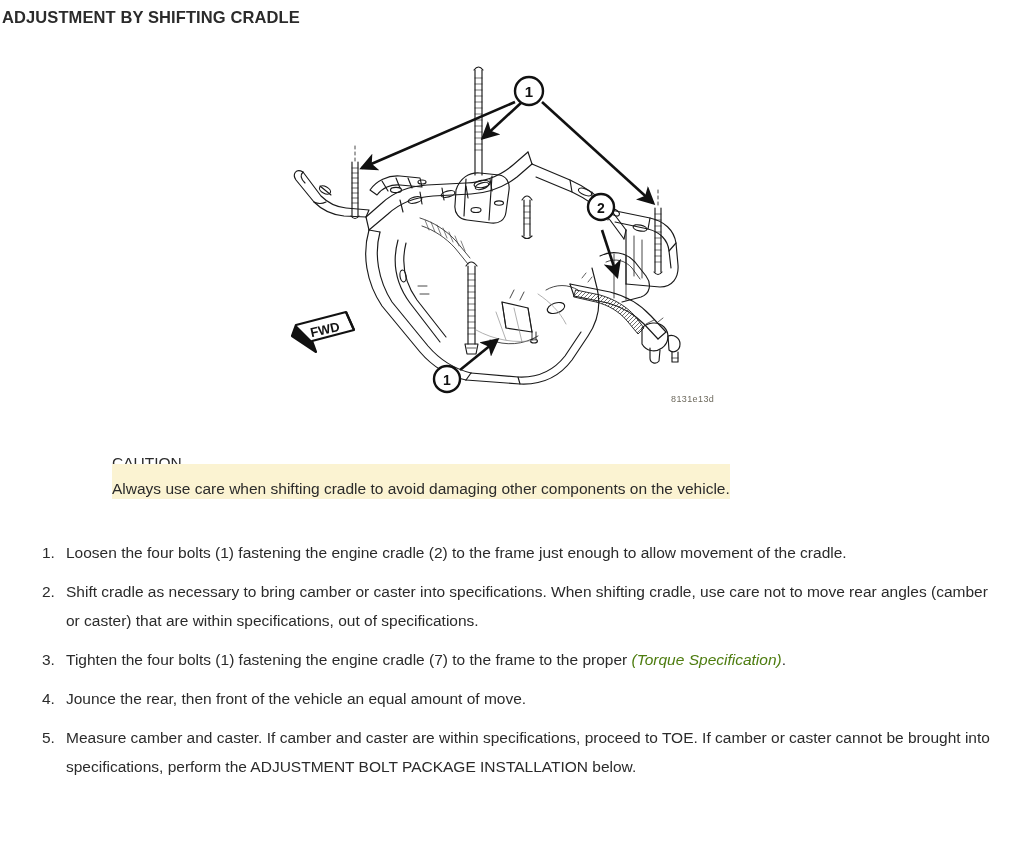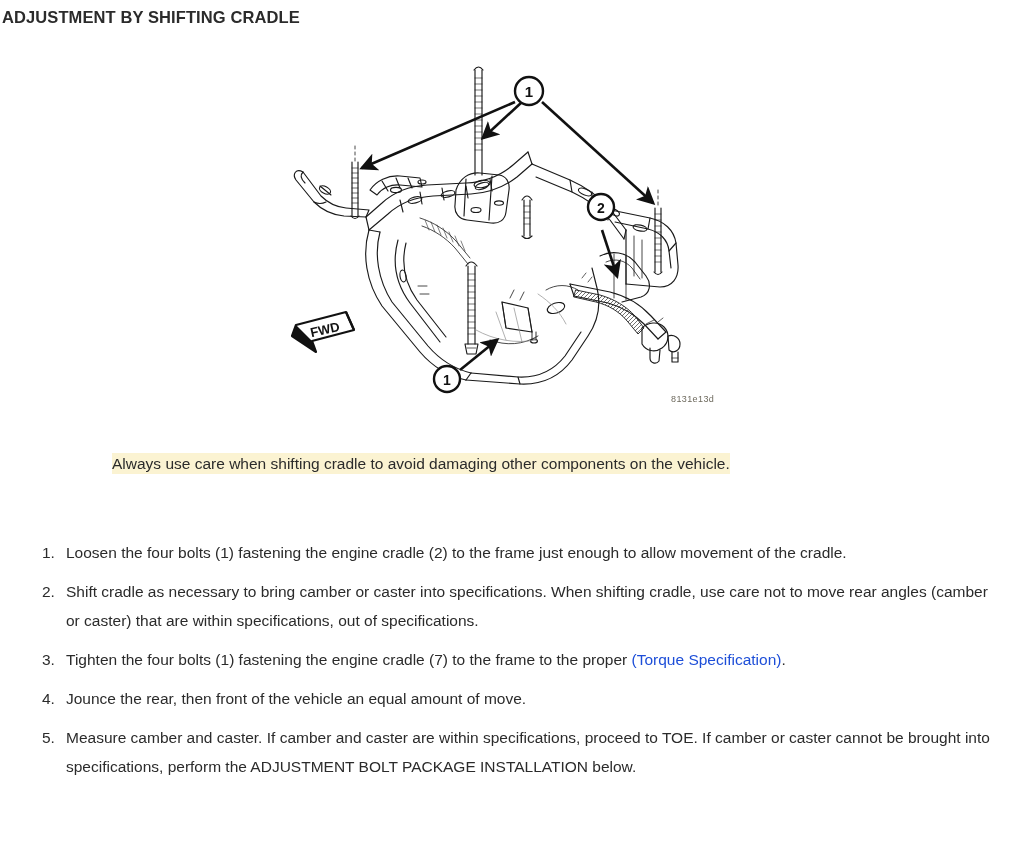--- a/index.html
+++ b/index.html
@@ -69,21 +69,21 @@
     margin-bottom: 3px;
   }
   .caution-text {
     font-size: 15.5px;
     color: #2b2b2b;
     line-height: 24px;
     background: #fbf3d2;
     display: inline;
     box-decoration-break: clone;
     -webkit-box-decoration-break: clone;
-    padding: 2px 0 2px 0;
+    padding: 16px 0 2px 0;
   }
 
   
   .steps {
     position: absolute;
     left: 42px;
     top: 538px;
     width: 960px;
   }
   .step {
@@ -100,23 +100,24 @@
     top: 0;
     width: 20px;
     text-align: left;
     font-size: 15.5px;
     color: #2b2b2b;
   }
   .step-body {
     display: block;
   }
   .torque-link {
-    color: #1d4ed8;
+    color: #4d7c0f;
     text-decoration: none;
     cursor: pointer;
+    font-style: italic;
   }
 </style>
 </head>
 <body>
 
 <div class="page-title">ADJUSTMENT BY SHIFTING CRADLE</div>
 
 <div class="figure-block">
 
   <svg class="figure-svg" width="470" height="375" viewBox="0 0 470 375" xmlns="http://www.w3.org/2000/svg">
@@ -305,20 +306,21 @@
       <path d="M26,285 L22,296 L46,312 L42,301 Z" fill="#111111"></path>
       <path d="M76,272 L84,290" stroke="#111111" stroke-width="2.2"></path>
       <text x="56" y="294" text-anchor="middle" font-family="Liberation Sans, sans-serif" font-size="13" font-weight="bold" fill="#111111" transform="rotate(-13 56 294)">FWD</text>
     </g>
   </svg>
 
   <div class="figure-id">8131e13d</div>
 </div>
 
 <div class="caution-block">
+  <div class="caution-label">CAUTION</div>
   <div><span class="caution-text">Always use care when shifting cradle to avoid damaging other components on the vehicle.</span></div>
 </div>
 
 <div class="steps">
 
   <div class="step">
     <span class="step-num">1.</span>
     <span class="step-body">Loosen the four bolts (1) fastening the engine cradle (2) to the frame just enough to allow movement of the cradle.</span>
   </div>
 

